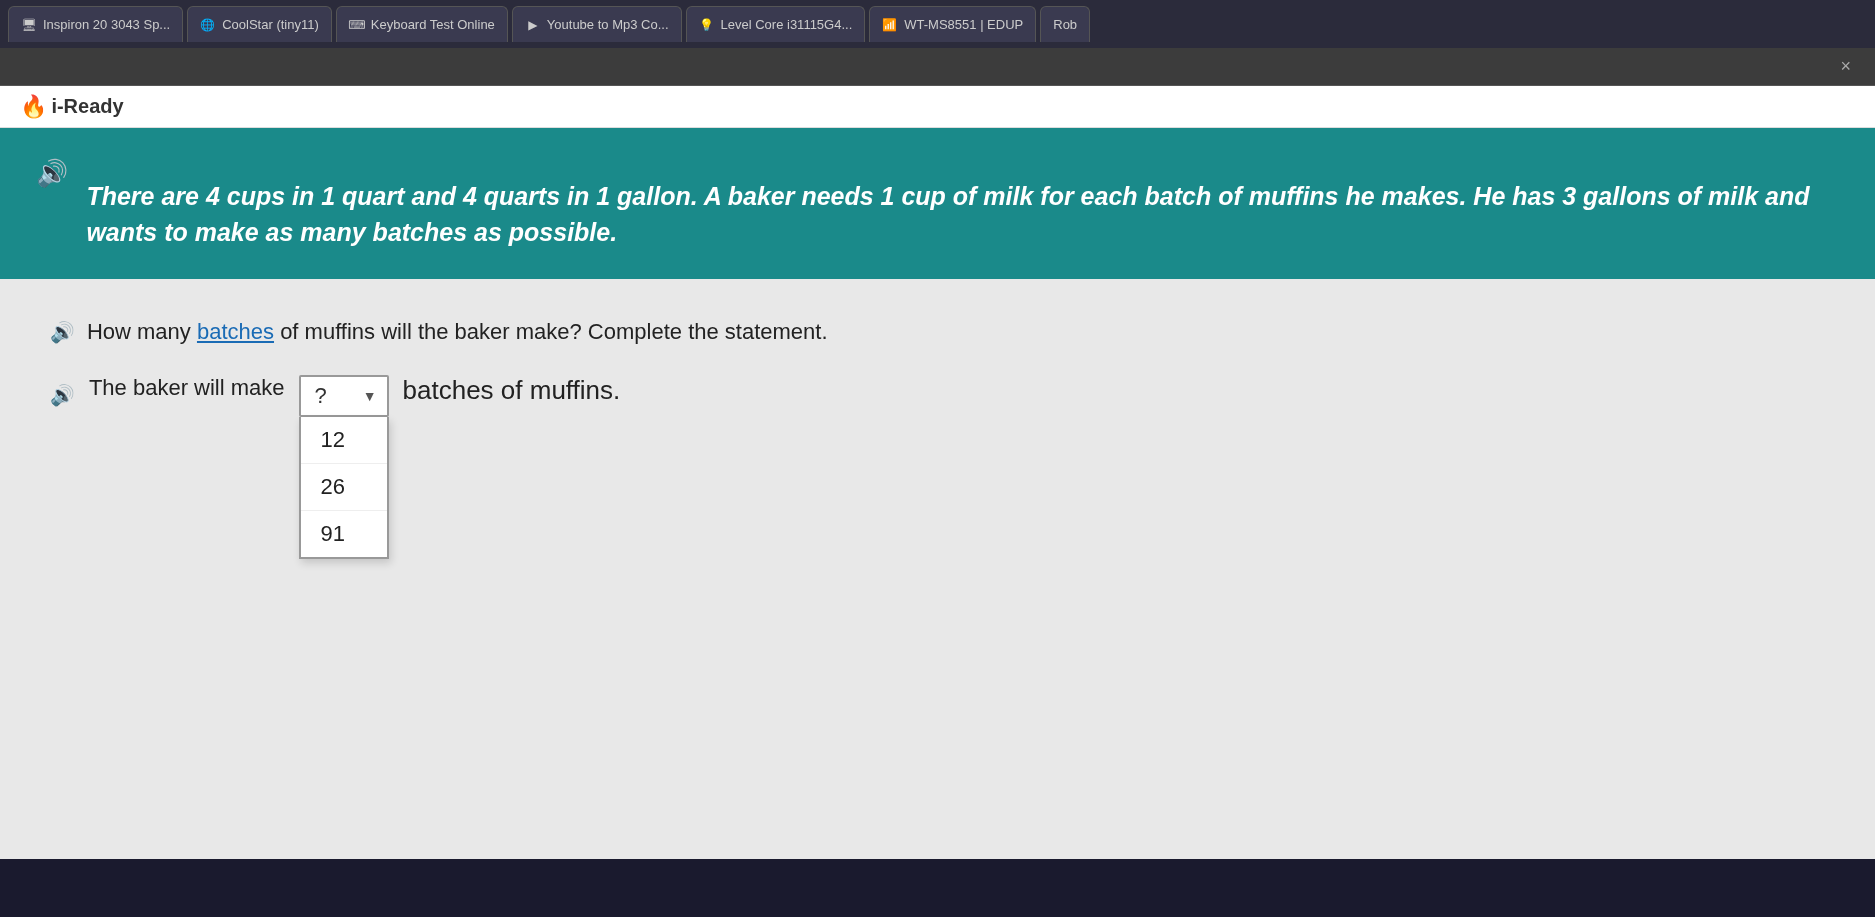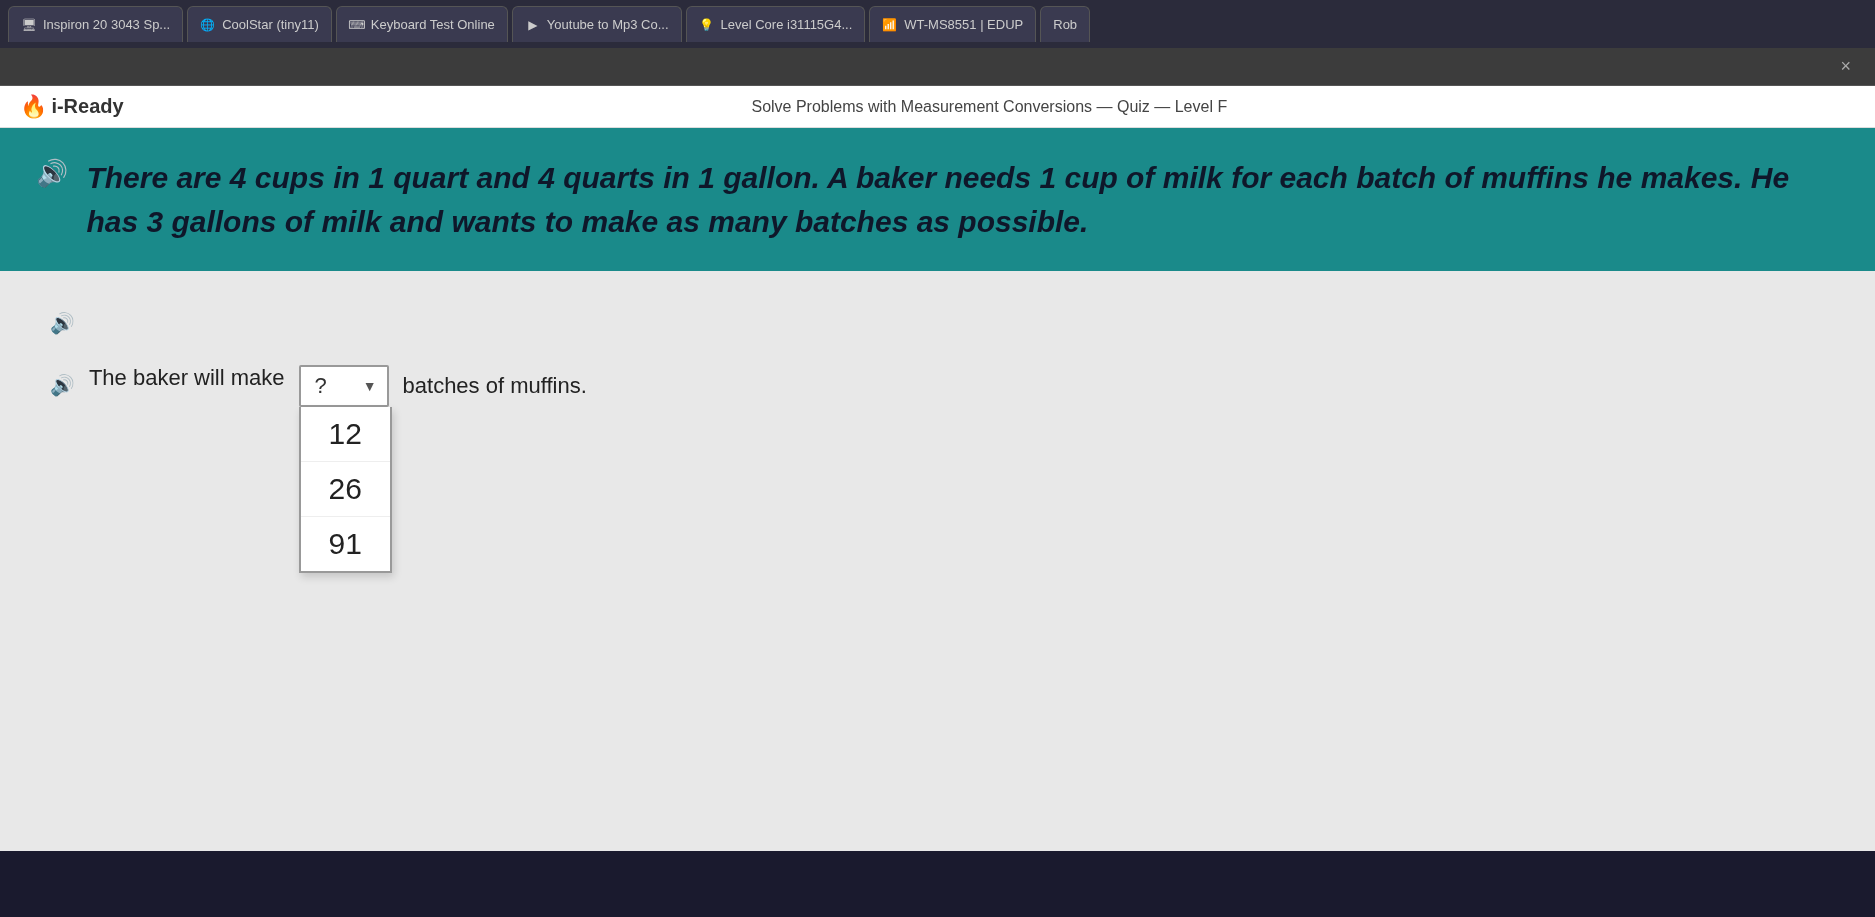--- a/index.html
+++ b/index.html
@@ -109,25 +109,26 @@
     }
 
     .speaker-icon {
       color: #fff;
       font-size: 26px;
       margin-top: 2px;
       flex-shrink: 0;
     }
 
     .problem-text {
-      color: #0f172a;
-      font-size: 30px;
+      color: #ffffff;
+      font-size: 25px;
       font-weight: bold;
       font-style: italic;
       line-height: 1.45;
+      margin-top: 22px;
     }
 
     
     .main-content {
       background: #e8e8e8;
       padding: 40px 50px;
       min-height: 580px;
     }
 
     .question-row {
@@ -203,35 +204,34 @@
       left: 0;
       background: #fff;
       border: 2px solid #999;
       border-top: none;
       min-width: 100%;
       z-index: 10;
       box-shadow: 2px 4px 8px rgba(0,0,0,0.15);
     }
 
     .dropdown-item {
-      padding: 10px 28px;
-      font-size: 30px;
+      padding: 10px 20px;
+      font-size: 22px;
       color: #222;
       cursor: pointer;
       border-bottom: 1px solid #eee;
     }
 
     .dropdown-item:last-child {
       border-bottom: none;
     }
 
     .answer-text-after {
-      font-size: 22px;
+      font-size: 26px;
       color: #222;
-      margin-top: 8px;
       text-align: center;
     }
   </style>
 </head>
 <body>
 
 <div class="tab-bar">
   <div class="tab">
     <span class="tab-icon">🖥</span>
     <span>Inspiron 20 3043 Sp...</span>
@@ -263,32 +263,34 @@
 
 <div class="chrome-bar">
   <span class="close-x">×</span>
 </div>
 
 <div class="iready-header">
   <div class="iready-logo">
     <span class="flame">🔥</span>
     <span class="text">i-Ready</span>
   </div>
-  <div class="iready-title">Solve Problems with Measurement Conversions — Quiz — Level F</div>
 </div>
 
 <div class="problem-banner">
   <span class="speaker-icon">🔊</span>
   <p class="problem-text">There are 4 cups in 1 quart and 4 quarts in 1 gallon. A baker needs 1 cup of milk for each batch of muffins he makes. He has 3 gallons of milk and wants to make as many batches as possible.</p>
 </div>
 
 <div class="main-content">
 
   <div class="question-row">
     <span class="question-speaker">🔊</span>
+    <p class="question-text">
+      <span>How many </span><a>batches</a><span> of muffins will the baker make? Complete the statement.</span>
+    </p>
   </div>
 
   <div class="answer-row">
     <span class="answer-speaker">🔊</span>
     <span class="answer-text-before">The baker will make</span>
 
     <div class="dropdown-wrapper">
       <div class="dropdown-selected">
         <span>?</span>
         <span class="dropdown-arrow">▼</span>

